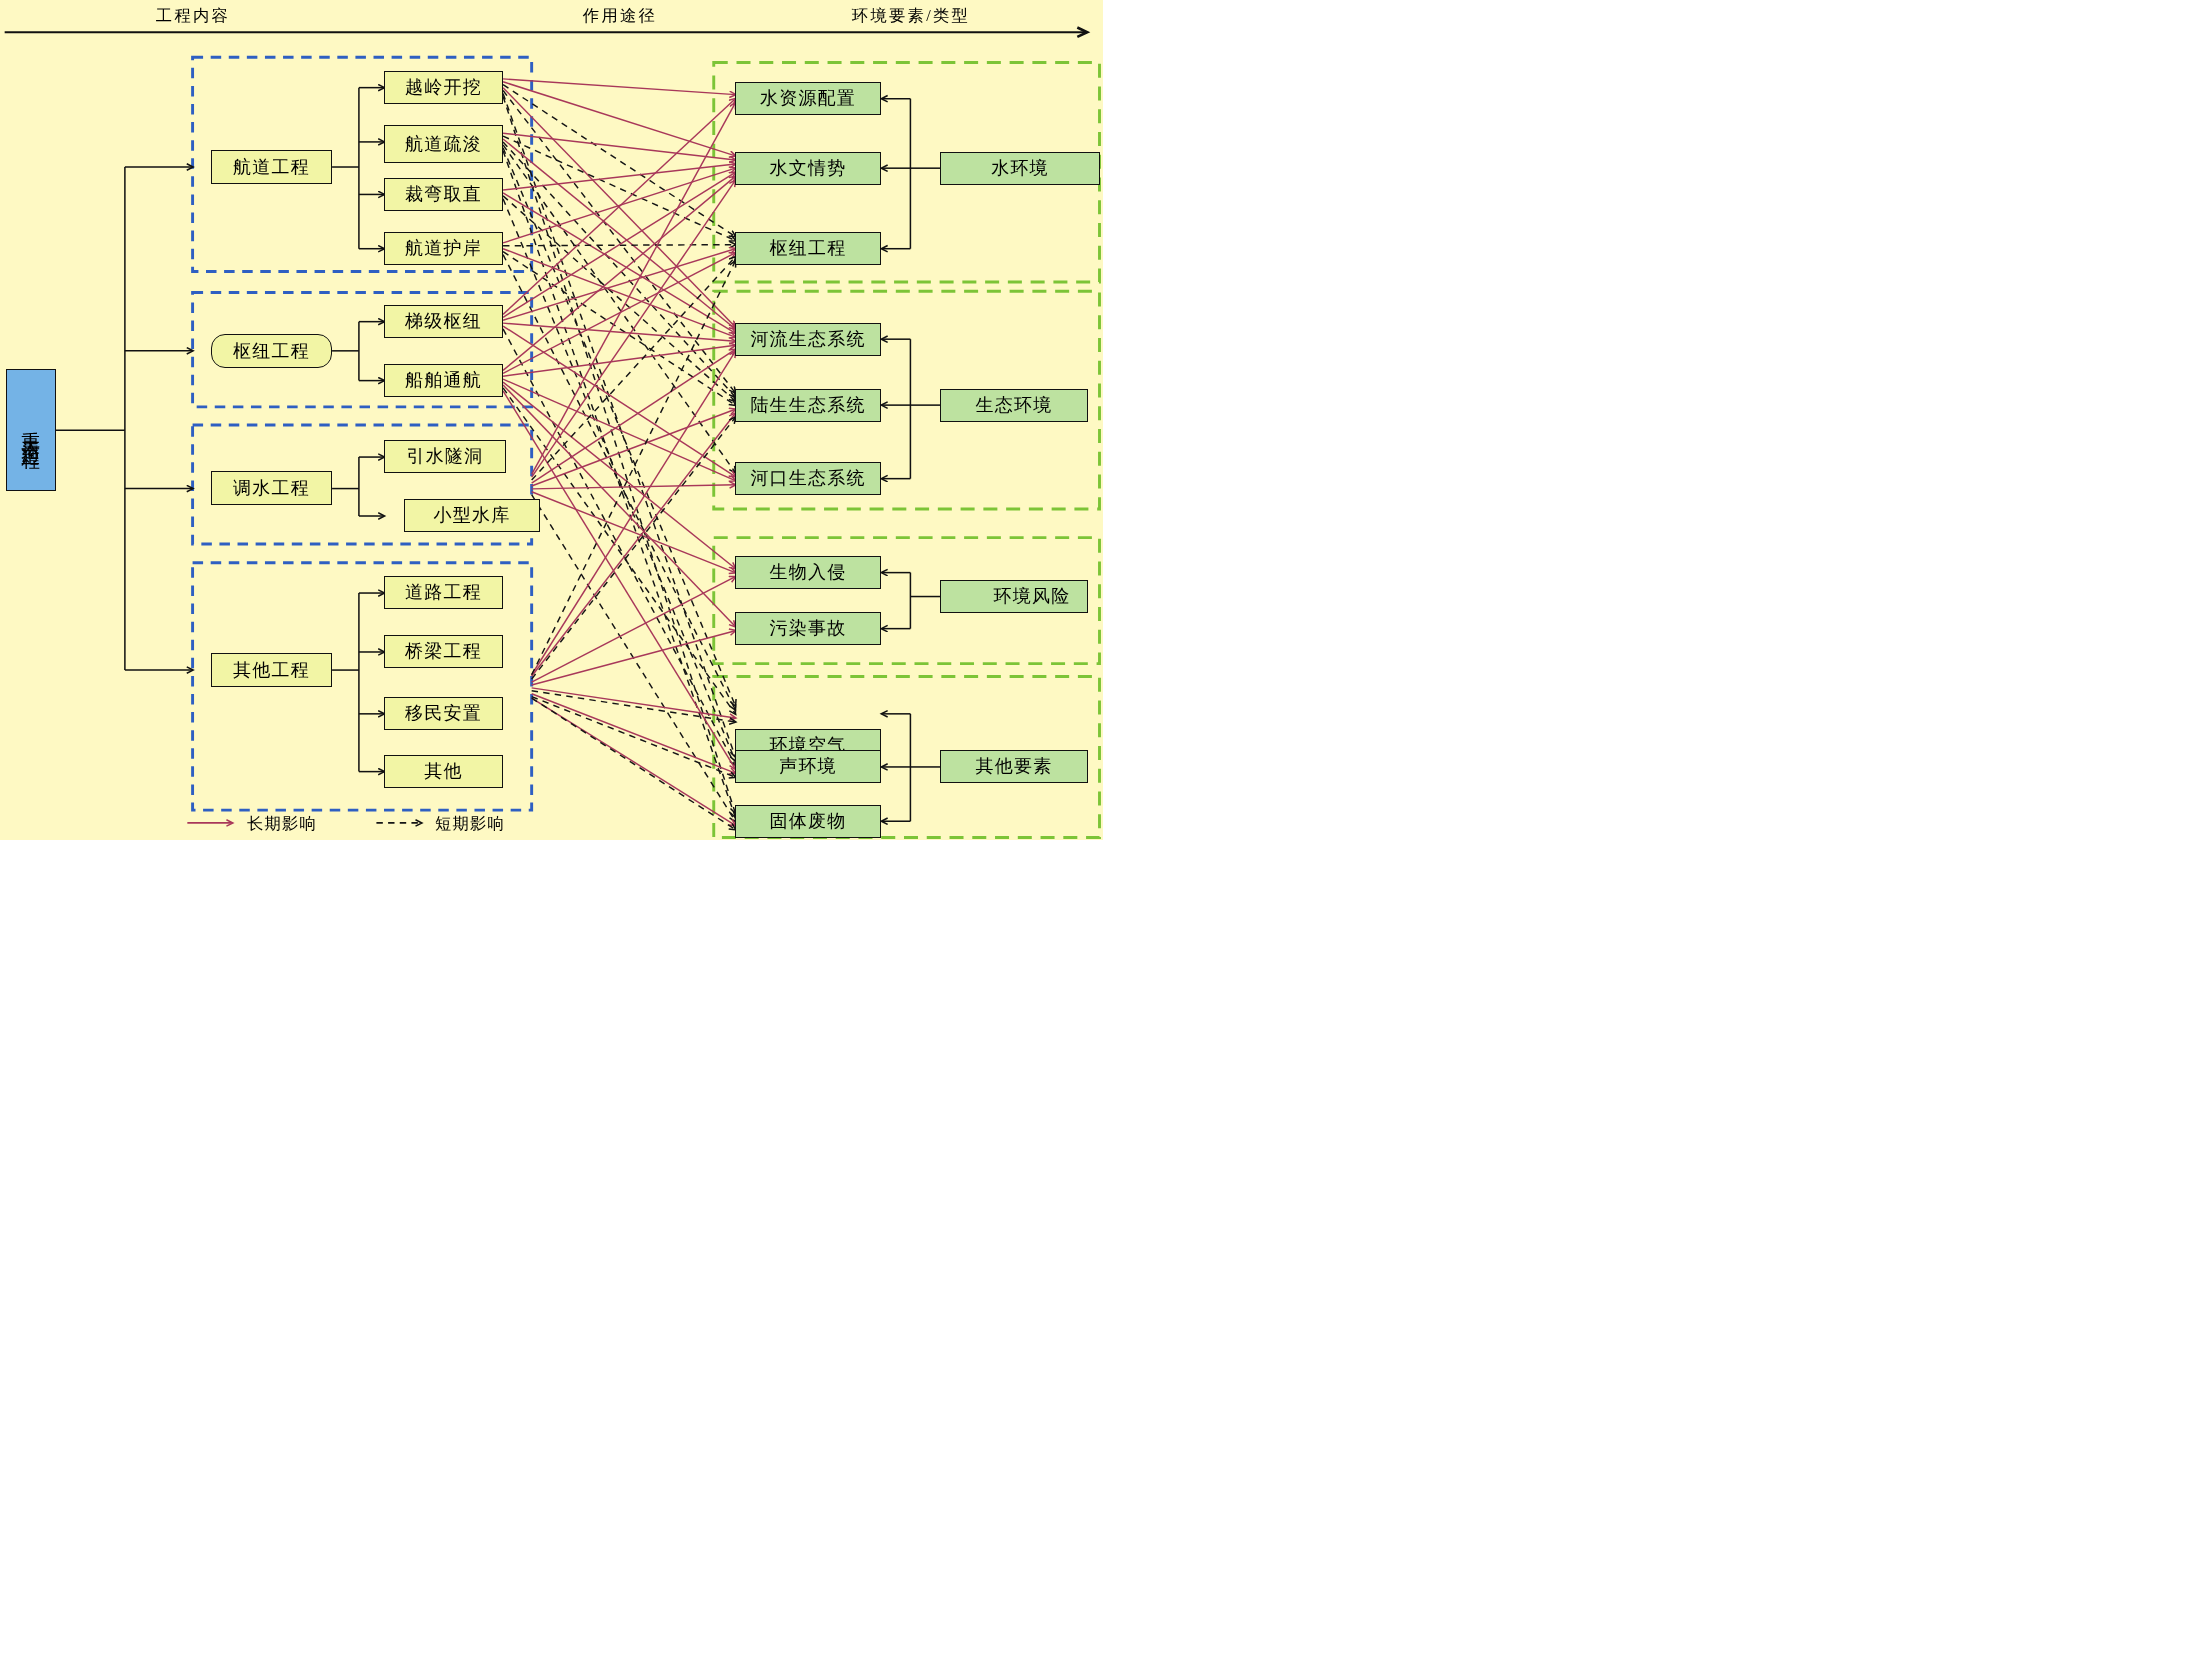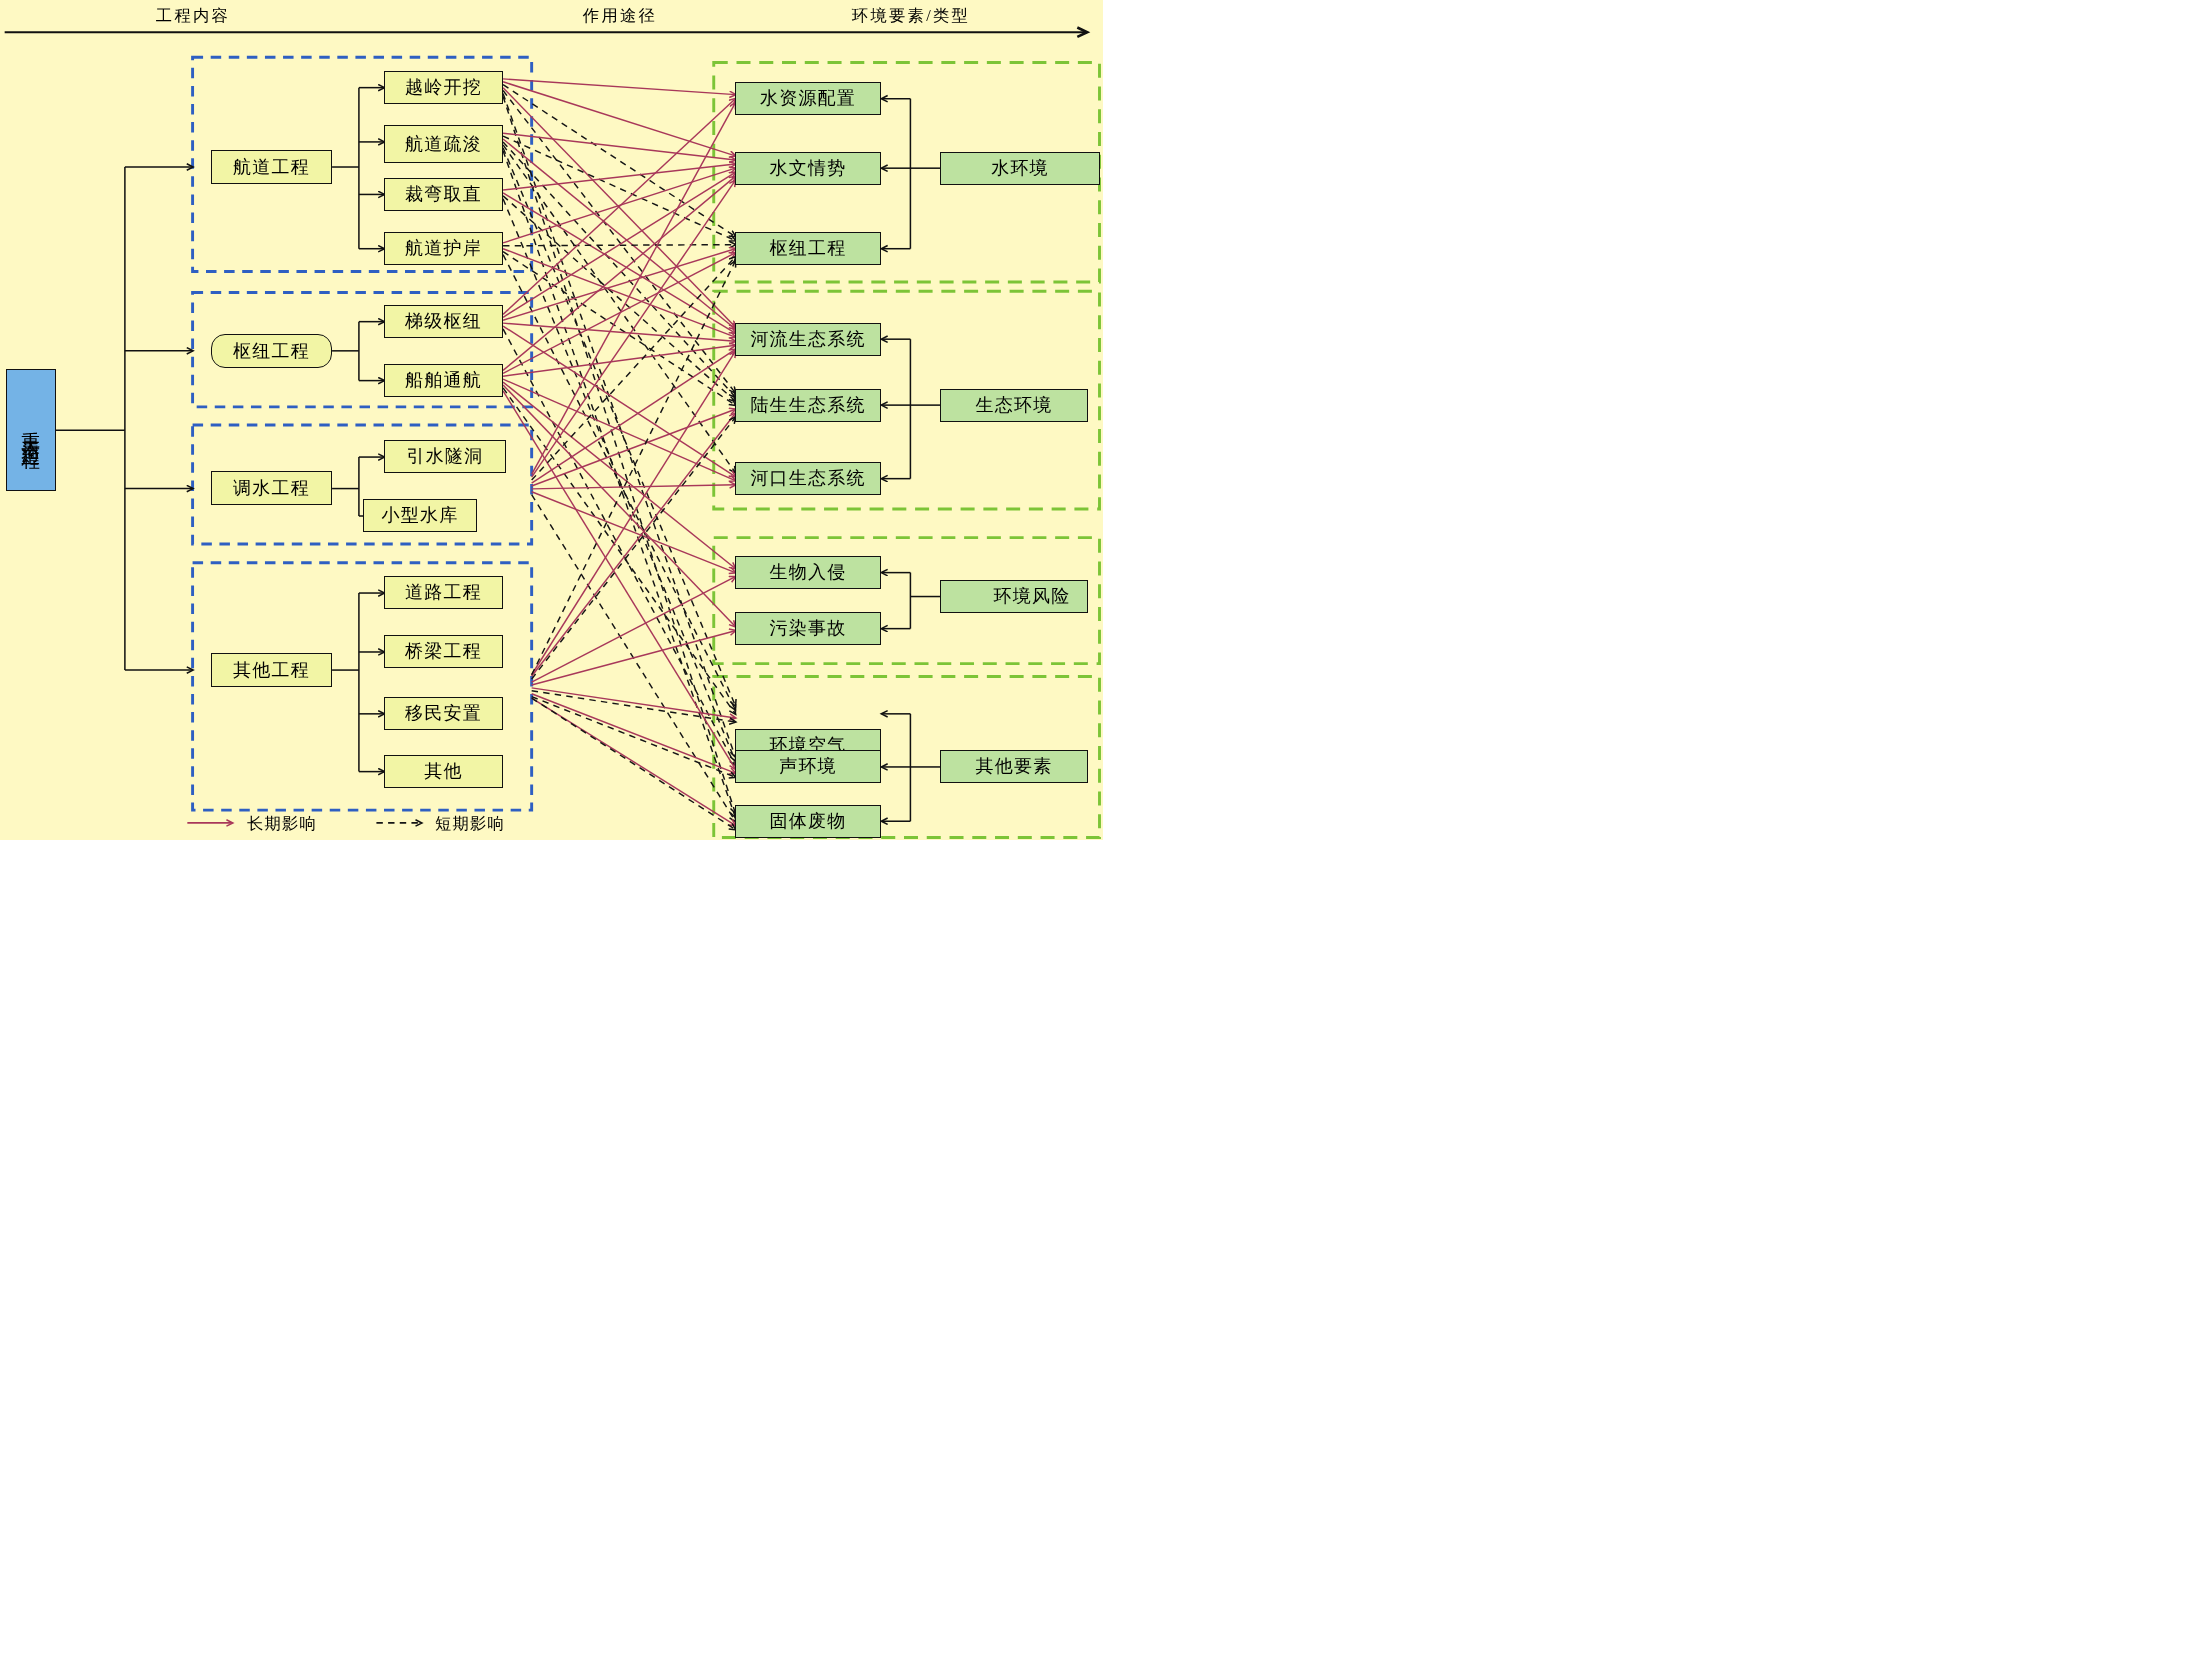--- a/index.html
+++ b/index.html
@@ -165,21 +165,21 @@
       <div class="box proj" style="left: 211px; top: 150px; width: 121px; height: 34px;">航道工程</div>
       <div class="box proj" style="left: 384px; top: 71px; width: 119px; height: 33px;">越岭开挖</div>
       <div class="box proj" style="left: 384px; top: 125px; width: 119px; height: 38px;">航道疏浚</div>
       <div class="box proj" style="left: 384px; top: 178px; width: 119px; height: 33px;">裁弯取直</div>
       <div class="box proj" style="left: 384px; top: 232px; width: 119px; height: 33px;">航道护岸</div>
       <div class="box proj" style="left: 211px; top: 334px; width: 121px; height: 34px; border-radius: 14px;">枢纽工程</div>
       <div class="box proj" style="left: 384px; top: 305px; width: 119px; height: 33px;">梯级枢纽</div>
       <div class="box proj" style="left: 384px; top: 364px; width: 119px; height: 33px;">船舶通航</div>
       <div class="box proj" style="left: 211px; top: 471px; width: 121px; height: 34px;">调水工程</div>
       <div class="box proj" style="left: 384px; top: 440px; width: 122px; height: 33px;">引水隧洞</div>
-      <div class="box proj" style="left: 363px; top: 499px; width: 114px; height: 33px;">小型水库</div>
+      <div class="box proj" style="left: 404px; top: 499px; width: 136px; height: 33px;">小型水库</div>
       <div class="box proj" style="left: 211px; top: 653px; width: 121px; height: 34px;">其他工程</div>
       <div class="box proj" style="left: 384px; top: 576px; width: 119px; height: 33px;">道路工程</div>
       <div class="box proj" style="left: 384px; top: 635px; width: 119px; height: 33px;">桥梁工程</div>
       <div class="box proj" style="left: 384px; top: 697px; width: 119px; height: 33px;">移民安置</div>
       <div class="box proj" style="left: 384px; top: 755px; width: 119px; height: 33px;">其他</div>
       <div class="box envbox" style="left: 940px; top: 152px; width: 160px; height: 33px;">水环境</div>
       <div class="box envbox" style="left: 735px; top: 82px; width: 146px; height: 33px;">水资源配置</div>
       <div class="box envbox" style="left: 735px; top: 152px; width: 146px; height: 33px;">水文情势</div>
       <div class="box envbox" style="left: 735px; top: 232px; width: 146px; height: 33px;">枢纽工程</div>
       <div class="box envbox" style="left: 940px; top: 389px; width: 148px; height: 33px;">生态环境</div>

